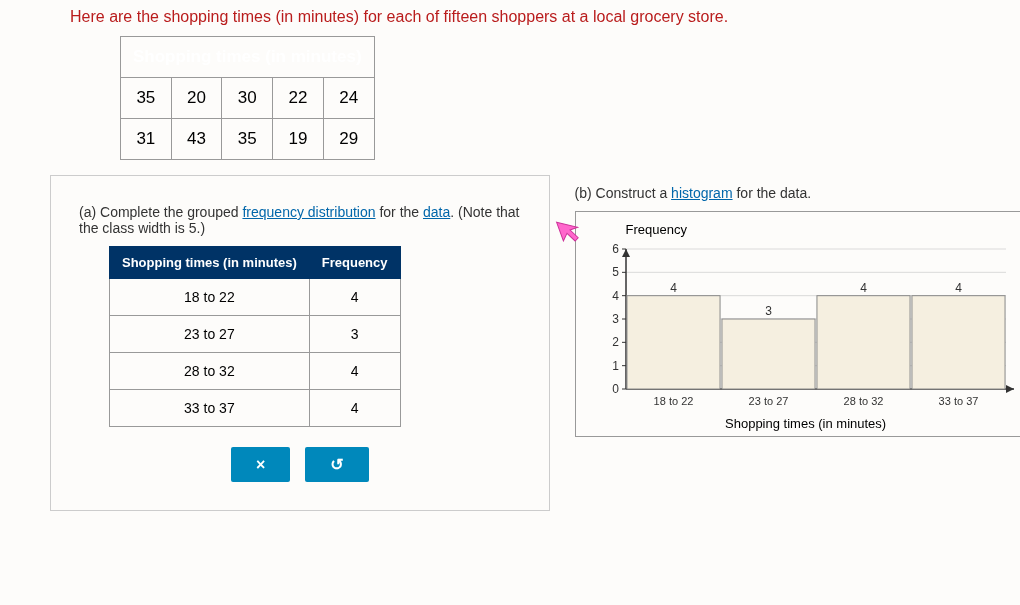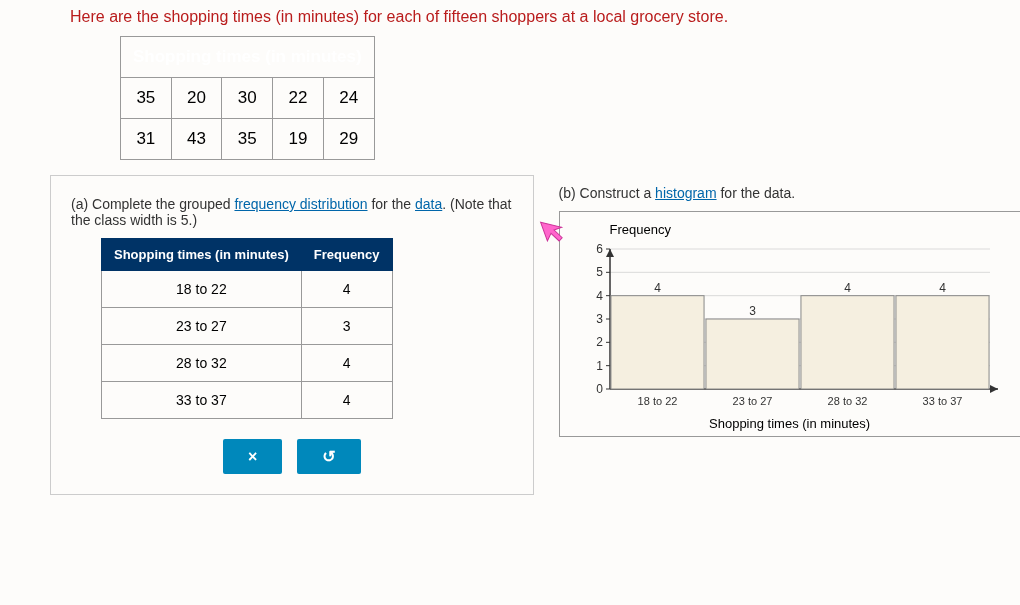--- a/index.html
+++ b/index.html
@@ -49,21 +49,21 @@
     }
     .parts-container {
       display: flex;
       gap: 15px;
       padding: 0 30px;
       position: relative;
     }
     .part-a {
       flex: 0 0 48%;
       border: 1px solid #ccc;
-      padding: 20px;
+      padding: 28px;
       position: relative;
     }
     .part-b {
       flex: 0 0 48%;
       padding: 10px 0 10px 10px;
     }
     .part-text {
       font-size: 14px;
       color: #333;
       margin-bottom: 10px;

